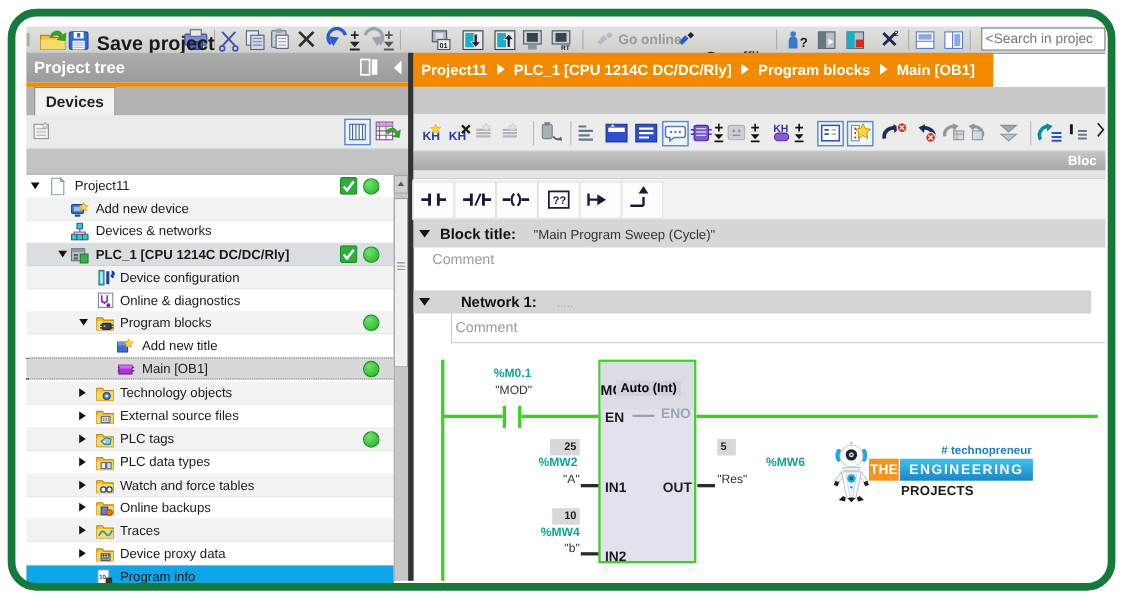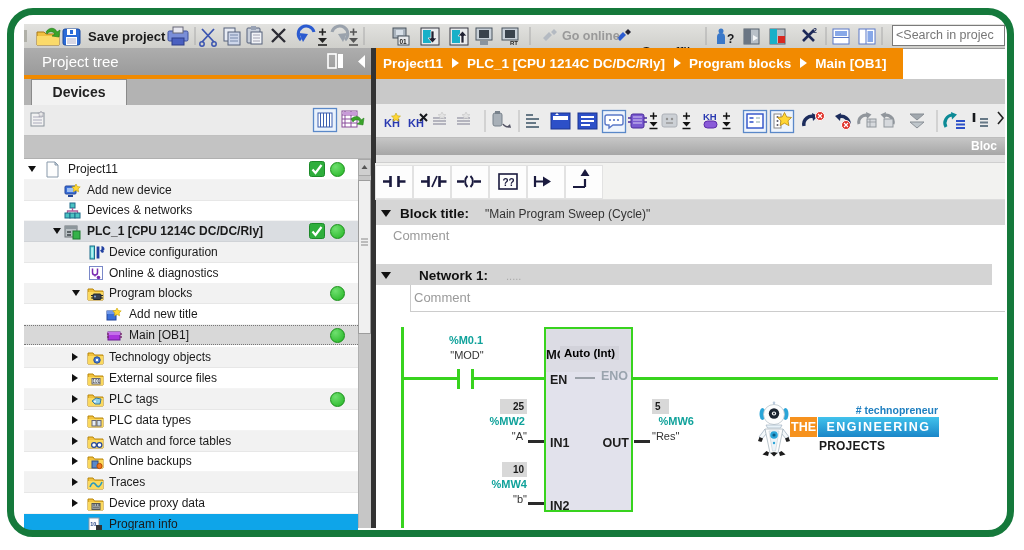--- a/index.html
+++ b/index.html
@@ -1,28 +1,28 @@
 <!DOCTYPE html>
 <html><head><meta charset="utf-8"><style>
 *{margin:0;padding:0;box-sizing:border-box}
 html,body{width:1024px;height:550px;background:#fff;font-family:"Liberation Sans",sans-serif;overflow:hidden}
 .abs{position:absolute}
 #stage{position:relative;width:1024px;height:550px}
 #border{position:absolute;left:7px;top:8px;width:1007px;height:529px;border:7px solid #15793b;border-radius:26px;box-shadow:0 0 0 999px #fff;z-index:50;pointer-events:none}
 
 #topbar{left:24px;top:24px;width:981px;height:25px;background:linear-gradient(#e2e2df,#cfcfcb);border-bottom:1px solid #9a9a9a}
-#saveproj{position:absolute;left:64px;top:5px;font-size:13px;font-weight:bold;color:#1a1a1a}
+#saveproj{position:absolute;left:64px;top:5px;font-size:18px;font-weight:bold;color:#1a1a1a}
 #goonline{position:absolute;left:538px;top:5px;font-size:12.5px;font-weight:bold;color:#999}
 #gooffline{position:absolute;left:616px;top:21px;font-size:16px;font-weight:normal;color:#111}
 #searchbox{position:absolute;left:868px;top:1px;width:113px;height:21px;background:#fff;border:1px solid #7a7a7a;font-size:12.5px;color:#777;line-height:19px;padding-left:3px;white-space:nowrap;overflow:hidden}
 
-#pt-head{left:24px;top:48px;width:348px;height:27px;background:linear-gradient(#adadad,#9b9b9b);color:#fff;font-size:15px;font-weight:normal;line-height:27px;padding-left:18px}
+#pt-head{left:24px;top:48px;width:348px;height:27px;background:linear-gradient(#adadad,#9b9b9b);color:#fff;font-size:15px;font-weight:bold;line-height:27px;padding-left:7px}
 #orangeline{left:24px;top:75px;width:348px;height:4px;background:#f08a00}
 #tabrow{left:24px;top:79px;width:348px;height:26px;background:#b3b3b3}
-#devtab{left:31px;top:79px;width:96px;height:26px;background:#f2f2f2;border:1px solid #8a8a8a;border-bottom:none;font-size:14px;font-weight:bold;color:#222;text-align:center;line-height:25px}
+#devtab{left:31px;top:79px;width:74px;height:26px;background:#f2f2f2;border:1px solid #8a8a8a;border-bottom:none;font-size:14px;font-weight:bold;color:#222;text-align:center;line-height:25px}
 #ltools{left:24px;top:105px;width:348px;height:31px;background:#ebebeb;border-bottom:1px solid #c0c0c0}
 #colhead{left:24px;top:136px;width:348px;height:23px;background:#c3c3c3;border-bottom:1px solid #b0b0b0}
 #tree{left:24px;top:159px;width:348px;height:369px;background:#fff;font-size:12px;color:#1a1a1a}
 .trow{position:absolute;left:0;width:334px;height:21px;line-height:21px;white-space:nowrap;border-bottom:1px solid rgba(0,0,0,0.045)}
 .trow .lab{position:absolute;top:0}
 .arr{position:absolute;top:7px;width:0;height:0}
 .arr.dn{border-left:4.5px solid transparent;border-right:4.5px solid transparent;border-top:6px solid #111}
 .arr.rt{border-top:4.5px solid transparent;border-bottom:4.5px solid transparent;border-left:6px solid #111;margin-top:-1px}
 .ticn{position:absolute;top:2px;width:17px;height:17px}
 .chk{position:absolute;left:285px;top:2px}
@@ -518,21 +518,21 @@
   </div>
   <div class="chip" style="left:500px;top:399px;width:27px;text-align:right">25</div>
   <div class="opr teal" style="left:455px;top:414px;width:70px">%MW2</div>
   <div class="opr" style="left:457px;top:429px;width:70px;color:#333">"A"</div>
   <div class="blkline" style="left:528px;top:440px;width:16px;height:3px"></div>
   <div class="chip" style="left:502px;top:462px;width:25px;text-align:right">10</div>
   <div class="opr teal" style="left:457px;top:477px;width:70px">%MW4</div>
   <div class="opr" style="left:457px;top:492px;width:70px;color:#333">"b"</div>
   <div class="blkline" style="left:528px;top:502px;width:16px;height:3px"></div>
   <div class="chip" style="left:652px;top:399px;width:17px">5</div>
-  <div class="opr teal" style="left:644px;top:414px;width:50px;text-align:right">%MW6</div>
+  <div class="opr teal" style="left:689px;top:414px;width:50px;text-align:center">%MW6</div>
   <div class="opr" style="left:652px;top:429px;width:50px;color:#333;text-align:left">"Res"</div>
   <div class="blkline" style="left:634px;top:440px;width:16px;height:3px"></div>
 </div>
 <div class="abs" id="logo">
   <svg width="40" height="56" viewBox="0 0 40 56" style="position:absolute;left:4px;top:6px">
     <line x1="20" y1="6" x2="20" y2="1.5" stroke="#9ad" stroke-width="1.2"></line>
     <circle cx="20" cy="1.8" r="1.3" fill="#bcd"></circle>
     <ellipse cx="8.5" cy="13" rx="3" ry="6" fill="#2aa5d8"></ellipse>
     <ellipse cx="31.5" cy="13" rx="3" ry="6" fill="#2aa5d8"></ellipse>
     <ellipse cx="20" cy="13.5" rx="10.5" ry="10" fill="#fdfdfd" stroke="#b8c4cc" stroke-width="0.8"></ellipse>

